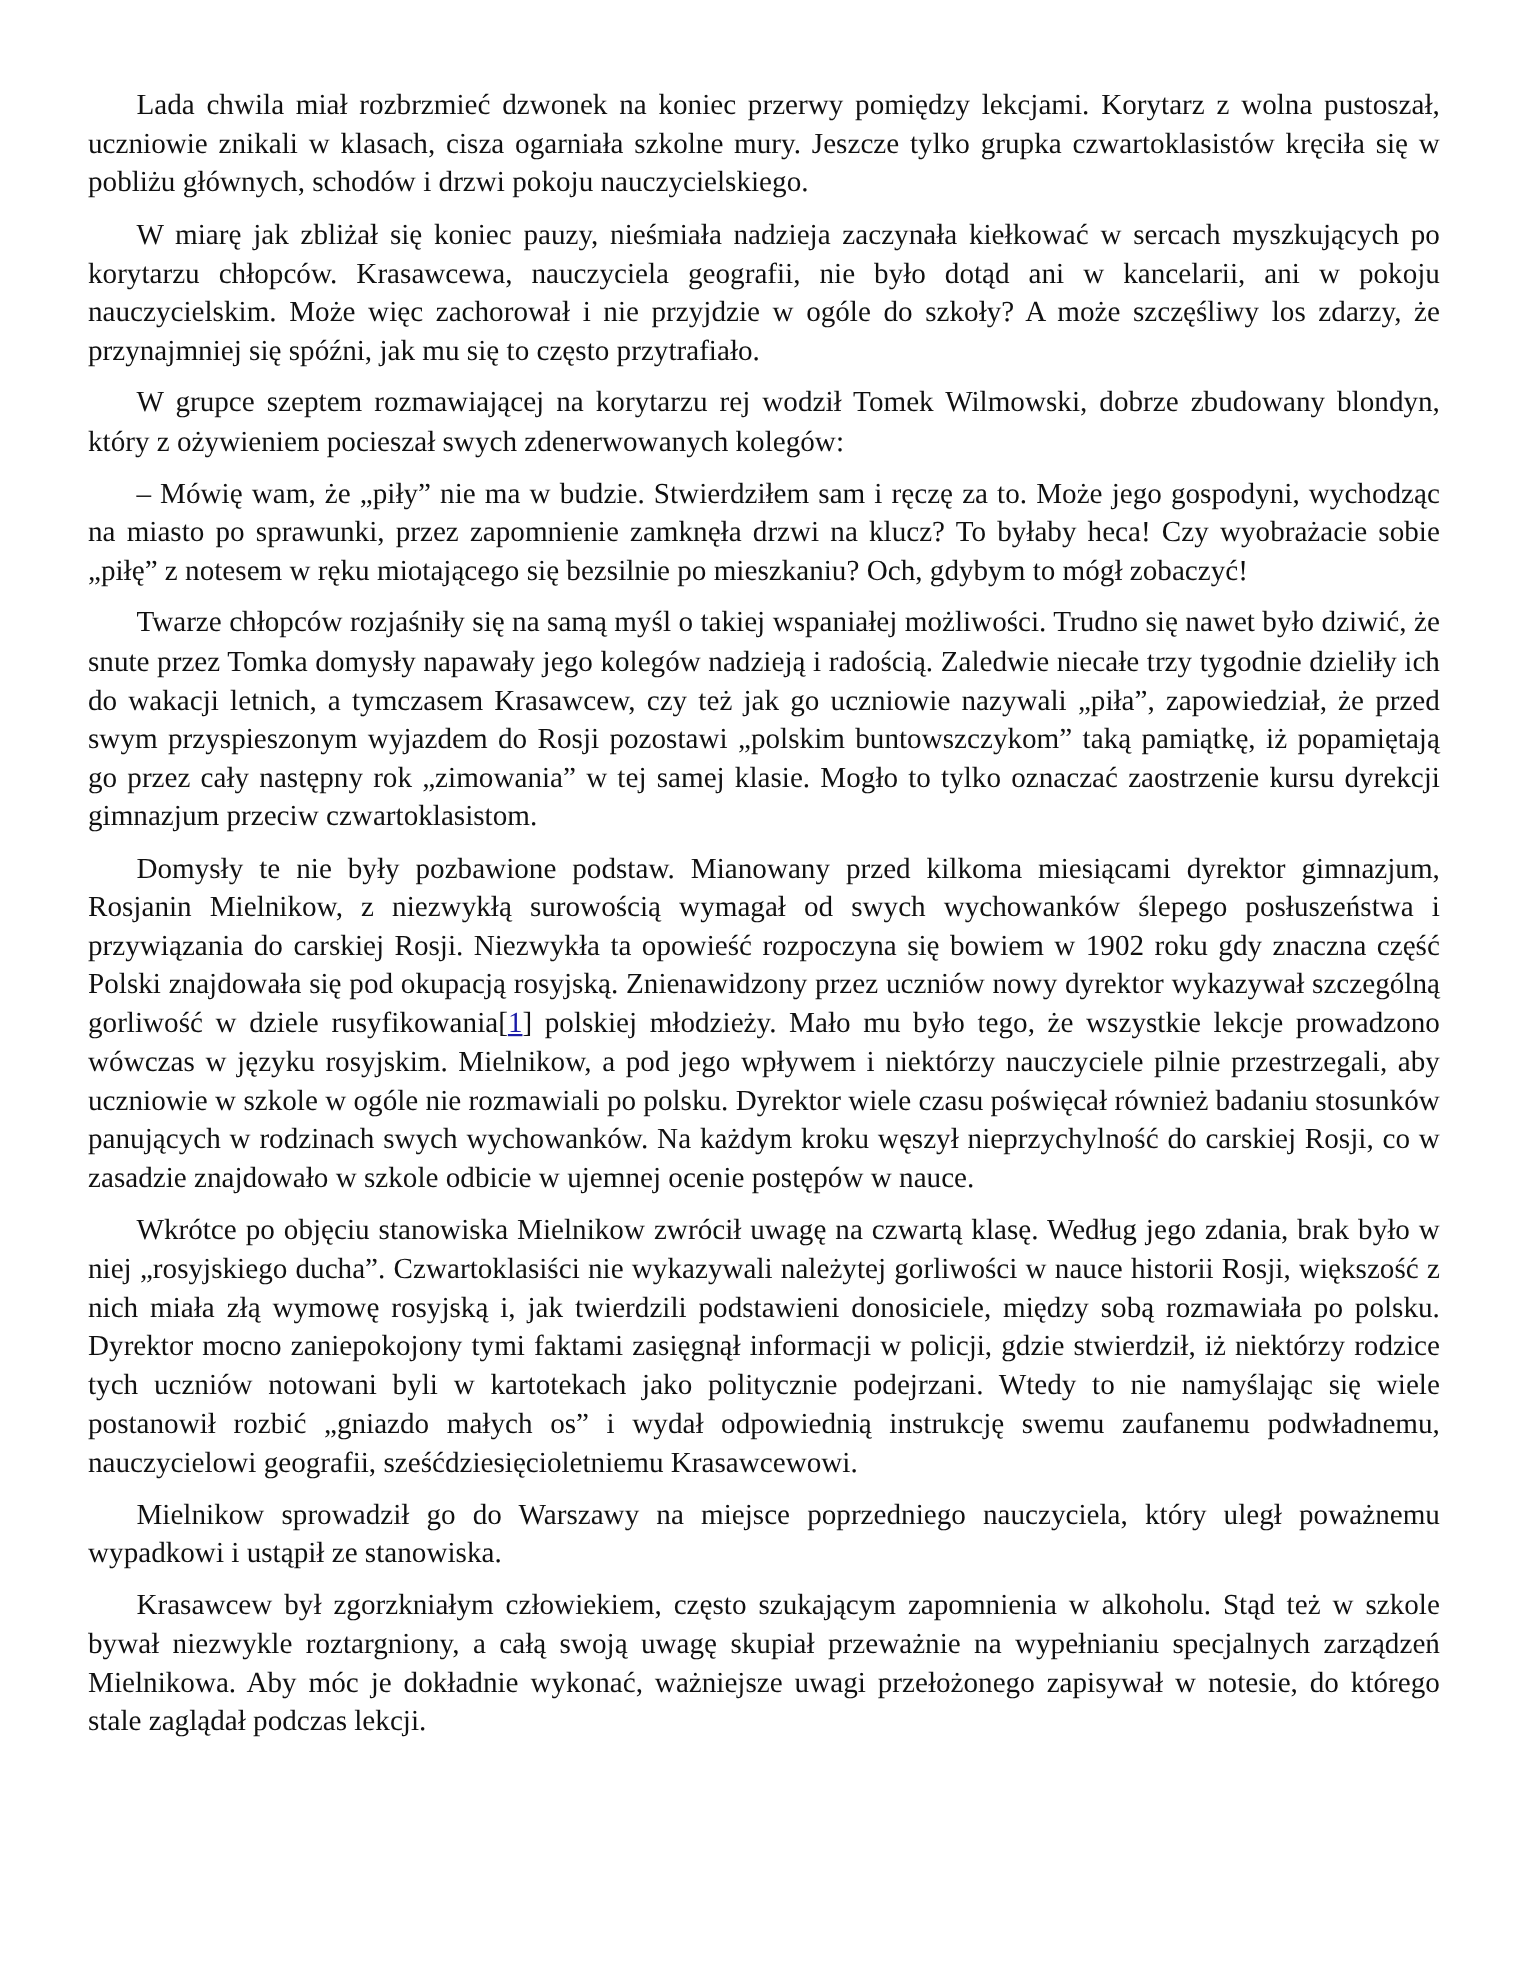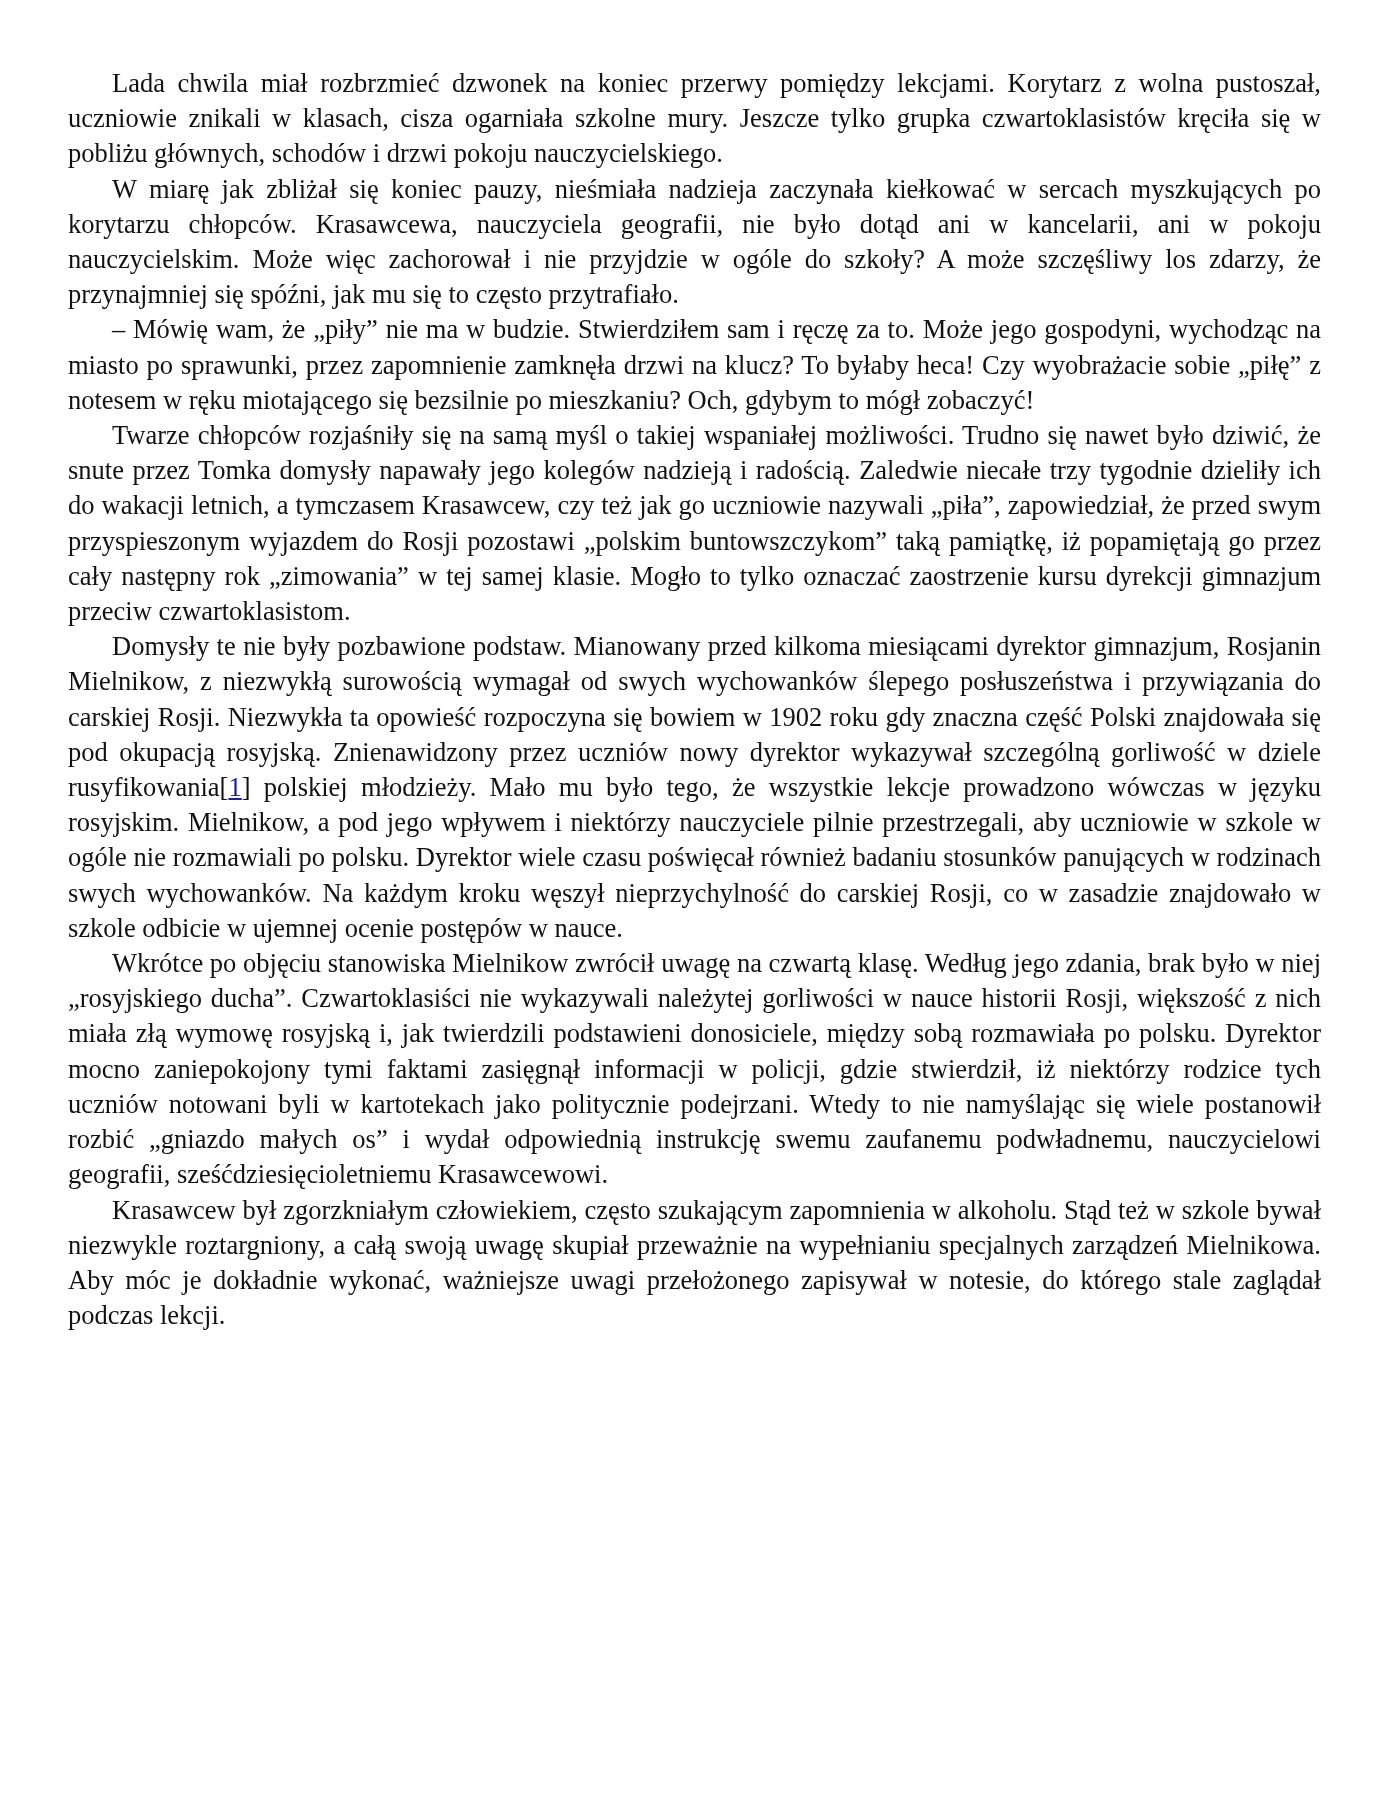--- a/index.html
+++ b/index.html
@@ -16,36 +16,38 @@
   }
   .title {
     text-align: center;
     font-weight: bold;
     font-size: 26px;
     line-height: 30px;
     margin: 0 0 16px 0;
     letter-spacing: 0px;
   }
   .para {
-    margin: 0;
+    margin: 12px;
     text-align: justify;
     text-indent: 44px;
     hyphens: none;
   }
   .footnote-link {
     color: #1a1aa6;
     text-decoration: underline;
     cursor: pointer;
   }
 </style>
 </head>
 <body>
 
 <div class="page">
 
   <p class="para">Lada chwila miał rozbrzmieć dzwonek na koniec przerwy pomiędzy lekcjami. Korytarz z wolna pustoszał, uczniowie znikali w klasach, cisza ogarniała szkolne mury. Jeszcze tylko grupka czwartoklasistów kręciła się w pobliżu głównych, schodów i drzwi pokoju nauczycielskiego.</p>
   <p class="para">W miarę jak zbliżał się koniec pauzy, nieśmiała nadzieja zaczynała kiełkować w sercach myszkujących po korytarzu chłopców. Krasawcewa, nauczyciela geografii, nie było dotąd ani w kancelarii, ani w pokoju nauczycielskim. Może więc zachorował i  nie przyjdzie w ogóle do szkoły? A może szczęśliwy los zdarzy, że przynajmniej się spóźni, jak mu się to często przytrafiało.</p>
+  <p class="para">W grupce szeptem rozmawiającej na korytarzu rej wodził Tomek Wilmowski, dobrze zbudowany blondyn, który z ożywieniem pocieszał swych zdenerwowanych kolegów:</p>
   <p class="para">– Mówię wam, że „piły” nie ma w budzie. Stwierdziłem sam i ręczę za to. Może jego gospodyni, wychodząc na miasto po sprawunki, przez zapomnienie zamknęła drzwi na klucz? To byłaby heca! Czy wyobrażacie sobie „piłę” z  notesem w ręku miotającego się bezsilnie po mieszkaniu? Och, gdybym to mógł zobaczyć!</p>
   <p class="para">Twarze chłopców rozjaśniły się na samą myśl o takiej wspaniałej możliwości. Trudno się nawet było dziwić, że snute przez Tomka domysły napawały jego kolegów nadzieją i radością. Zaledwie niecałe trzy tygodnie dzieliły ich do wakacji letnich, a tymczasem Krasawcew, czy też jak go uczniowie nazywali „piła”, zapowiedział, że przed swym przyspieszonym wyjazdem do Rosji pozostawi „polskim buntowszczykom” taką pamiątkę, iż popamiętają go przez cały następny rok „zimowania” w tej samej klasie. Mogło to tylko oznaczać zaostrzenie kursu dyrekcji gimnazjum przeciw czwartoklasistom.</p>
   <p class="para"><span>Domysły te nie były pozbawione podstaw. Mianowany przed kilkoma miesiącami dyrektor gimnazjum, Rosjanin Mielnikow, z niezwykłą surowością wymagał od swych wychowanków ślepego posłuszeństwa i przywiązania do carskiej Rosji. Niezwykła ta opowieść rozpoczyna się bowiem w 1902 roku gdy znaczna część Polski znajdowała się pod okupacją rosyjską. Znienawidzony przez uczniów nowy dyrektor wykazywał szczególną gorliwość w dziele rusyfikowania[</span><a class="footnote-link">1</a><span>] polskiej młodzieży. Mało mu było tego, że wszystkie lekcje prowadzono wówczas w języku rosyjskim. Mielnikow, a pod jego wpływem i niektórzy nauczyciele pilnie przestrzegali, aby uczniowie w szkole w ogóle nie rozmawiali po polsku. Dyrektor wiele czasu poświęcał również badaniu stosunków panujących w rodzinach swych wychowanków. Na każdym kroku węszył nieprzychylność do carskiej Rosji, co w zasadzie znajdowało w  szkole odbicie w ujemnej ocenie postępów w nauce.</span></p>
   <p class="para">Wkrótce po objęciu stanowiska Mielnikow zwrócił uwagę na czwartą klasę. Według jego zdania, brak było w niej „rosyjskiego ducha”. Czwartoklasiści nie wykazywali należytej gorliwości w nauce historii Rosji, większość z nich miała złą wymowę rosyjską i, jak twierdzili podstawieni donosiciele, między sobą rozmawiała po polsku. Dyrektor mocno zaniepokojony tymi faktami zasięgnął informacji w policji, gdzie stwierdził, iż niektórzy rodzice tych uczniów notowani byli w kartotekach jako politycznie podejrzani. Wtedy to nie namyślając się wiele postanowił rozbić „gniazdo małych os” i wydał odpowiednią instrukcję swemu zaufanemu podwładnemu, nauczycielowi geografii, sześćdziesięcioletniemu Krasawcewowi.</p>
+  <p class="para">Mielnikow sprowadził go do Warszawy na miejsce poprzedniego nauczyciela, który uległ poważnemu wypadkowi i ustąpił ze stanowiska.</p>
   <p class="para">Krasawcew był zgorzkniałym człowiekiem, często szukającym zapomnienia w alkoholu. Stąd też w szkole bywał niezwykle roztargniony, a całą swoją uwagę skupiał przeważnie na wypełnianiu specjalnych zarządzeń Mielnikowa. Aby móc je dokładnie wykonać, ważniejsze uwagi przełożonego zapisywał w notesie, do którego stale zaglądał podczas lekcji.</p>
 </div>
 
 </body></html>

